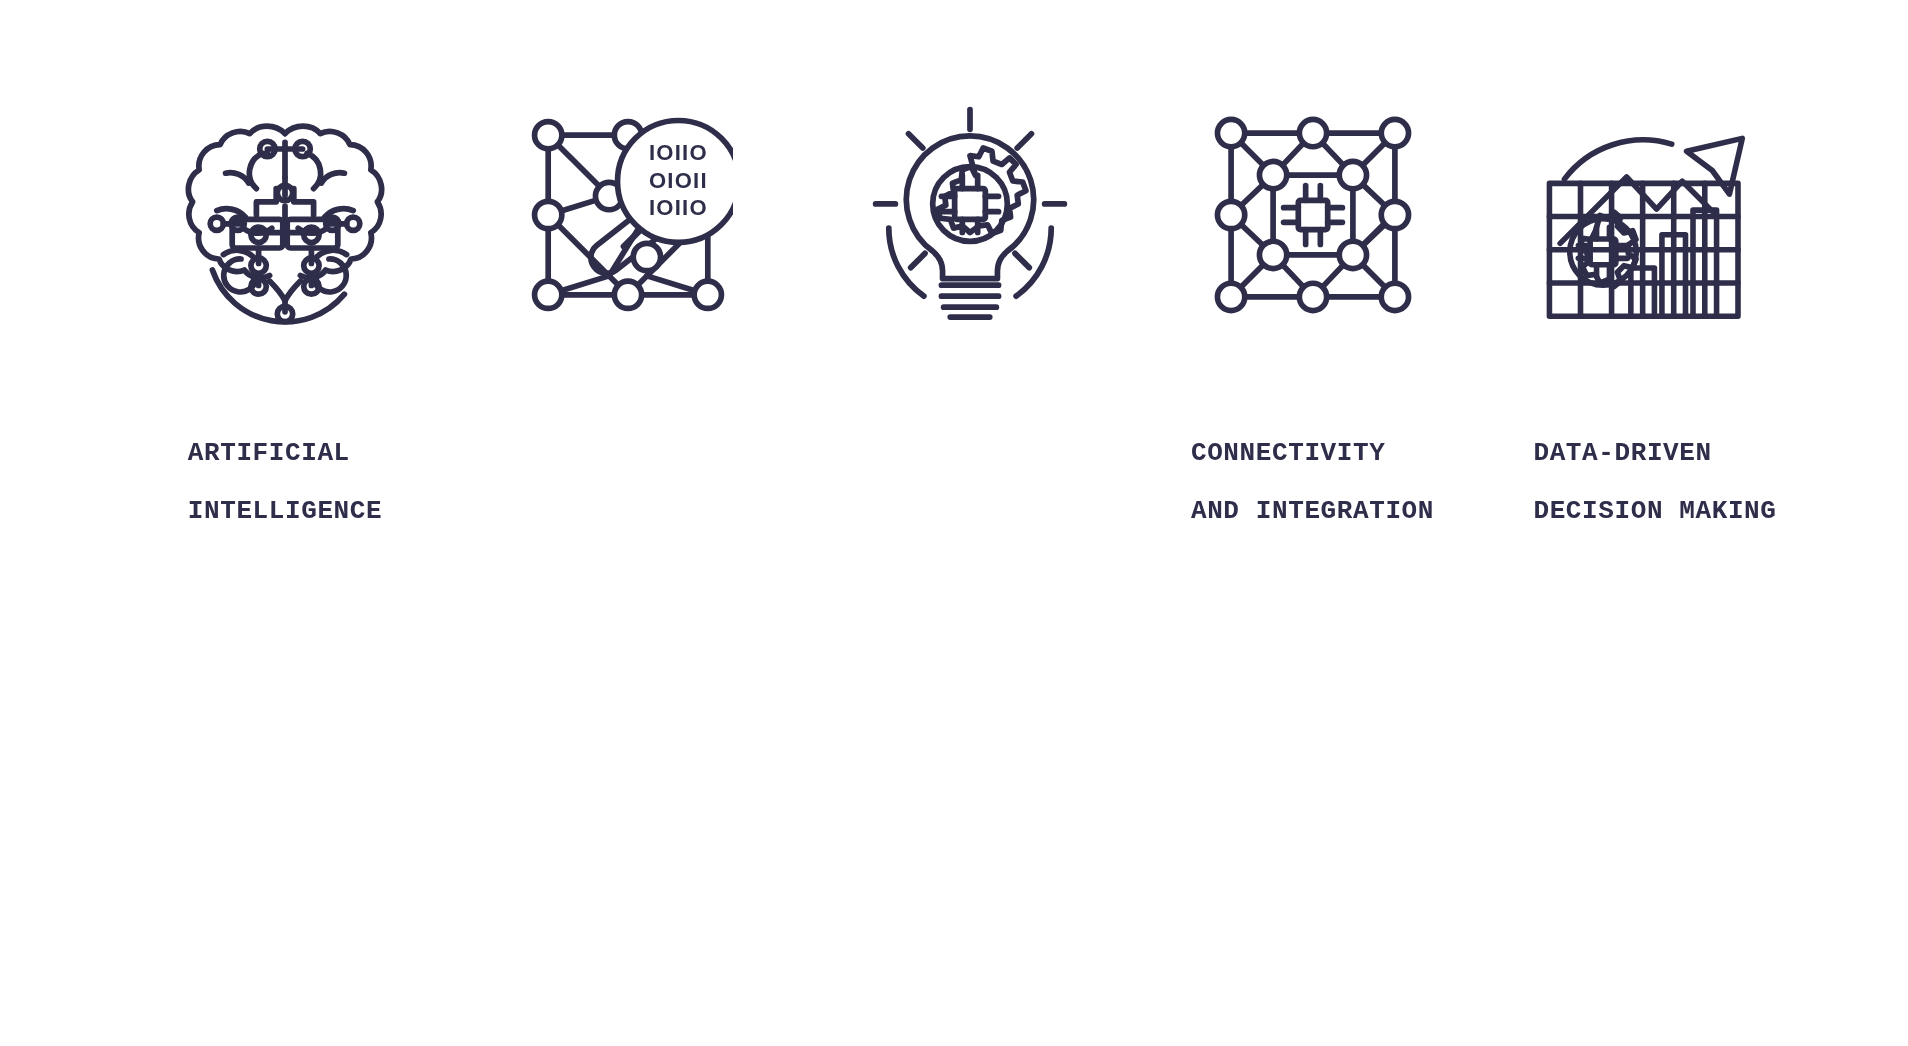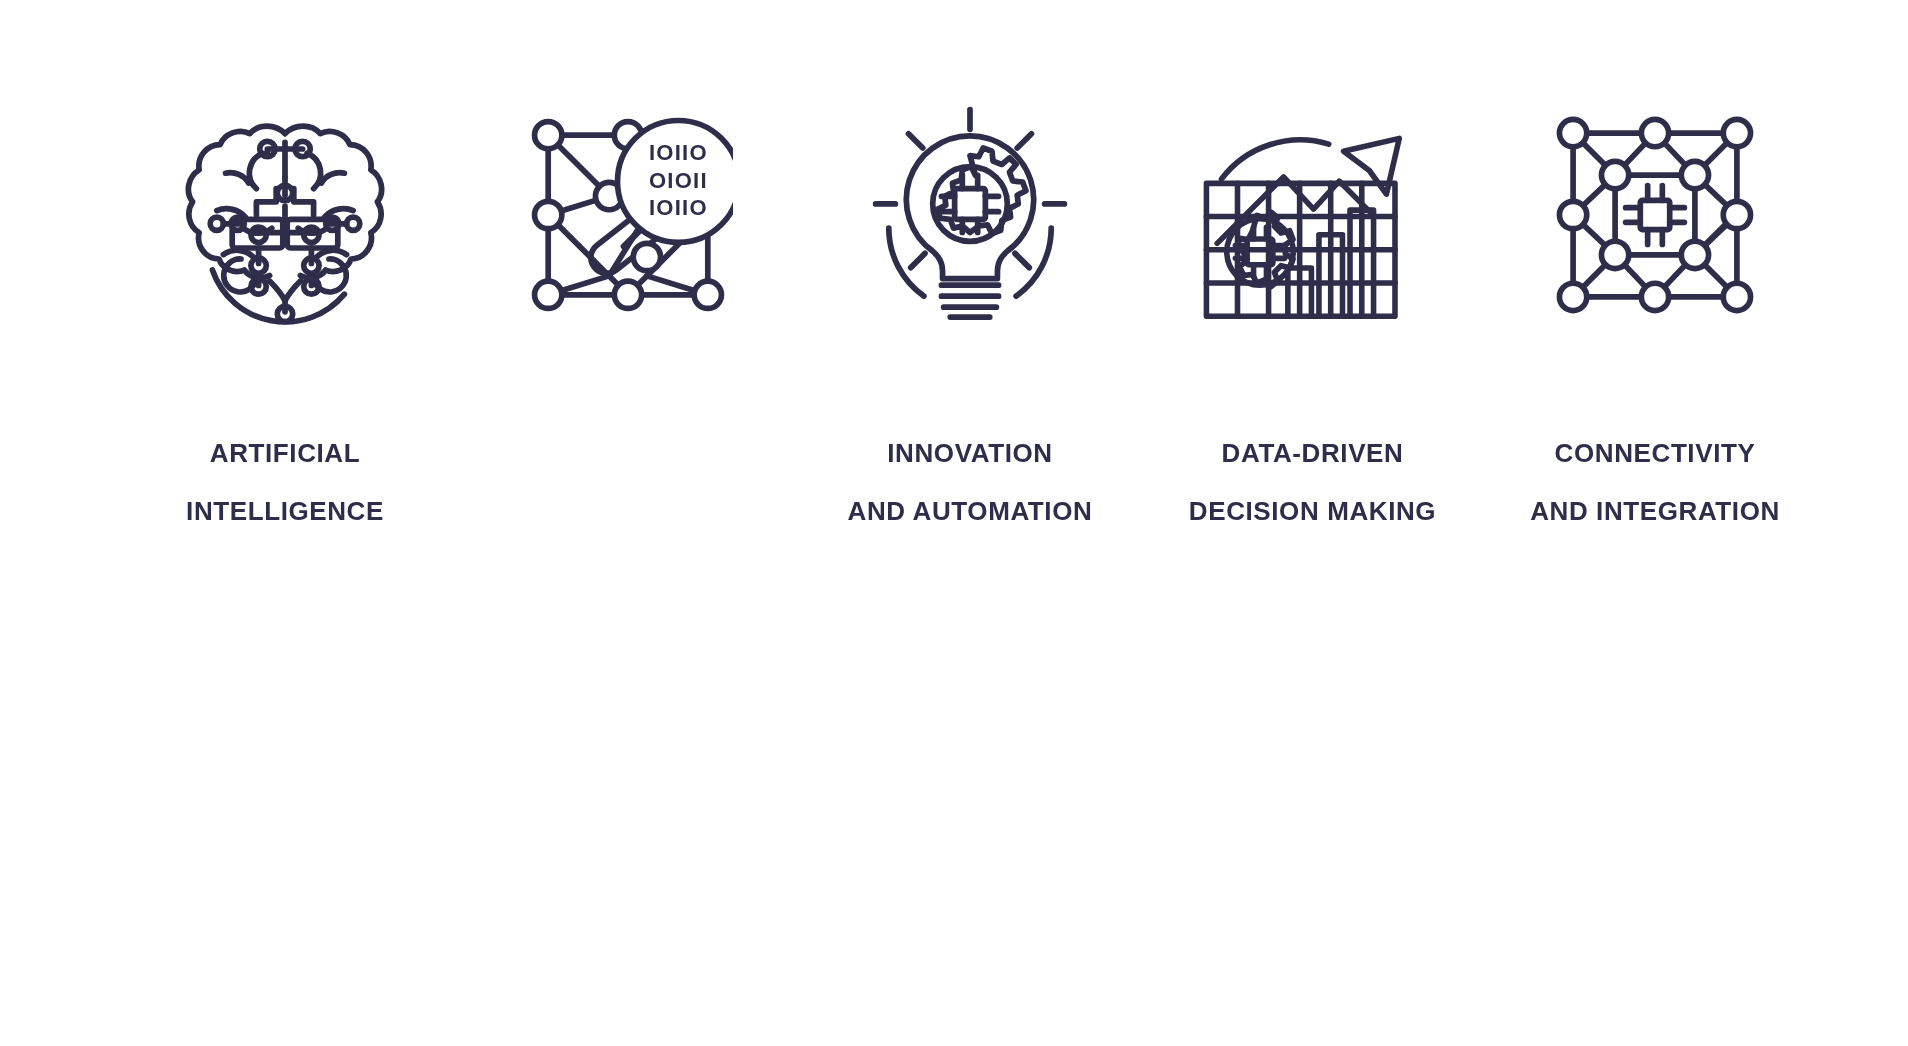--- a/index.html
+++ b/index.html
@@ -41,22 +41,22 @@
     height: 250px;
     display: flex;
     align-items: center;
     justify-content: center;
   }
   .icon-wrap svg {
     display: block;
   }
   .label {
     margin-top: 70px;
-    text-align: center;
-    font-family: Liberation Sans, sans-serif;
+    text-align: left;
+    font-family: Liberation Mono, monospace;
     font-weight: bold;
     font-size: 26px;
     line-height: 1.12;
     letter-spacing: 0.6px;
     color: #2e2d4a;
     text-transform: uppercase;
     white-space: pre-line;
   }
   .label-line {
     display: block;
@@ -207,68 +207,20 @@
           <path d="M93 78V66"></path>
           <path d="M107 78V66"></path>
           <path d="M93 106v12"></path>
           <path d="M107 106v12"></path>
           <path d="M86 85H74"></path>
           <path d="M86 99H74"></path>
           <path d="M114 85h12"></path>
           <path d="M114 99h12"></path>
         </svg>
       </div>
-      <div class="label">
-        <span class="label-line">INNOVATION</span>
-        <span class="label-line">AND AUTOMATION</span>
-      </div>
-    </div>
-
-    <div class="card">
-      <div class="icon-wrap">
-        <svg width="225" height="215" viewBox="0 0 210 200" fill="none" stroke="#2e2d4a" stroke-width="5.2" stroke-linecap="round" stroke-linejoin="round">
-
-          <path d="M6 70h176v124H6z"></path>
-
-          <path d="M35 70v124"></path>
-          <path d="M64 70v124"></path>
-          <path d="M93 70v124"></path>
-          <path d="M122 70v124"></path>
-          <path d="M151 70v124"></path>
-
-          <path d="M6 101h176"></path>
-          <path d="M6 132h176"></path>
-          <path d="M6 163h176"></path>
-
-          <path d="M82 194v-45h22v45"></path>
-          <path d="M111 194v-76h22v76"></path>
-          <path d="M140 194v-99h22v99"></path>
-
-          <path d="M20 66A92 92 0 0 1 122 34" stroke-dasharray="112 14 12 60"></path>
-
-          <path d="M16 126l62-62 28 30 24-26 30 30"></path>
-          <path d="M134 40l52-12-12 52-16-22z"></path>
-
-          <path d="M56 96l7 3 6-6 6 5-3 8 6 6 8-2 3 8-7 5v8l7 5-3 8-8-2-6 6 3 8-6 5-6-6-7 3-4-8-8 1-4-8 6-5-2-8-6-5 2-8 8 1 4-8z" transform="translate(-4,2) scale(1.02) "></path>
-          <circle cx="56" cy="134" r="31"></circle>
-          <rect x="44" y="122" width="24" height="24" rx="2"></rect>
-          <path d="M50 122v-11"></path>
-          <path d="M62 122v-11"></path>
-          <path d="M50 146v11"></path>
-          <path d="M62 146v11"></path>
-          <path d="M44 128H33"></path>
-          <path d="M44 140H33"></path>
-          <path d="M68 128h11"></path>
-          <path d="M68 140h11"></path>
-        </svg>
-      </div>
-      <div class="label">
-        <span class="label-line">DATA-DRIVEN</span>
-        <span class="label-line">DECISION MAKING</span>
-      </div>
     </div>
 
     <div class="card">
       <div class="icon-wrap">
         <svg width="210" height="210" viewBox="0 0 200 200" fill="none" stroke="#2e2d4a" stroke-width="5.4" stroke-linecap="round" stroke-linejoin="round">
 
           <path d="M22 22h156v156H22z"></path>
 
           <path d="M62 62h76v76H62z"></path>
 
@@ -310,14 +262,58 @@
           <path d="M114 93h14"></path>
           <path d="M114 107h14"></path>
         </svg>
       </div>
       <div class="label">
         <span class="label-line">CONNECTIVITY</span>
         <span class="label-line">AND INTEGRATION</span>
       </div>
     </div>
 
+    <div class="card">
+      <div class="icon-wrap">
+        <svg width="225" height="215" viewBox="0 0 210 200" fill="none" stroke="#2e2d4a" stroke-width="5.2" stroke-linecap="round" stroke-linejoin="round">
+
+          <path d="M6 70h176v124H6z"></path>
+
+          <path d="M35 70v124"></path>
+          <path d="M64 70v124"></path>
+          <path d="M93 70v124"></path>
+          <path d="M122 70v124"></path>
+          <path d="M151 70v124"></path>
+
+          <path d="M6 101h176"></path>
+          <path d="M6 132h176"></path>
+          <path d="M6 163h176"></path>
+
+          <path d="M82 194v-45h22v45"></path>
+          <path d="M111 194v-76h22v76"></path>
+          <path d="M140 194v-99h22v99"></path>
+
+          <path d="M20 66A92 92 0 0 1 122 34" stroke-dasharray="112 14 12 60"></path>
+
+          <path d="M16 126l62-62 28 30 24-26 30 30"></path>
+          <path d="M134 40l52-12-12 52-16-22z"></path>
+
+          <path d="M56 96l7 3 6-6 6 5-3 8 6 6 8-2 3 8-7 5v8l7 5-3 8-8-2-6 6 3 8-6 5-6-6-7 3-4-8-8 1-4-8 6-5-2-8-6-5 2-8 8 1 4-8z" transform="translate(-4,2) scale(1.02) "></path>
+          <circle cx="56" cy="134" r="31"></circle>
+          <rect x="44" y="122" width="24" height="24" rx="2"></rect>
+          <path d="M50 122v-11"></path>
+          <path d="M62 122v-11"></path>
+          <path d="M50 146v11"></path>
+          <path d="M62 146v11"></path>
+          <path d="M44 128H33"></path>
+          <path d="M44 140H33"></path>
+          <path d="M68 128h11"></path>
+          <path d="M68 140h11"></path>
+        </svg>
+      </div>
+      <div class="label">
+        <span class="label-line">DATA-DRIVEN</span>
+        <span class="label-line">DECISION MAKING</span>
+      </div>
+    </div>
+
   </div>
 </div>
 
 </body></html>

